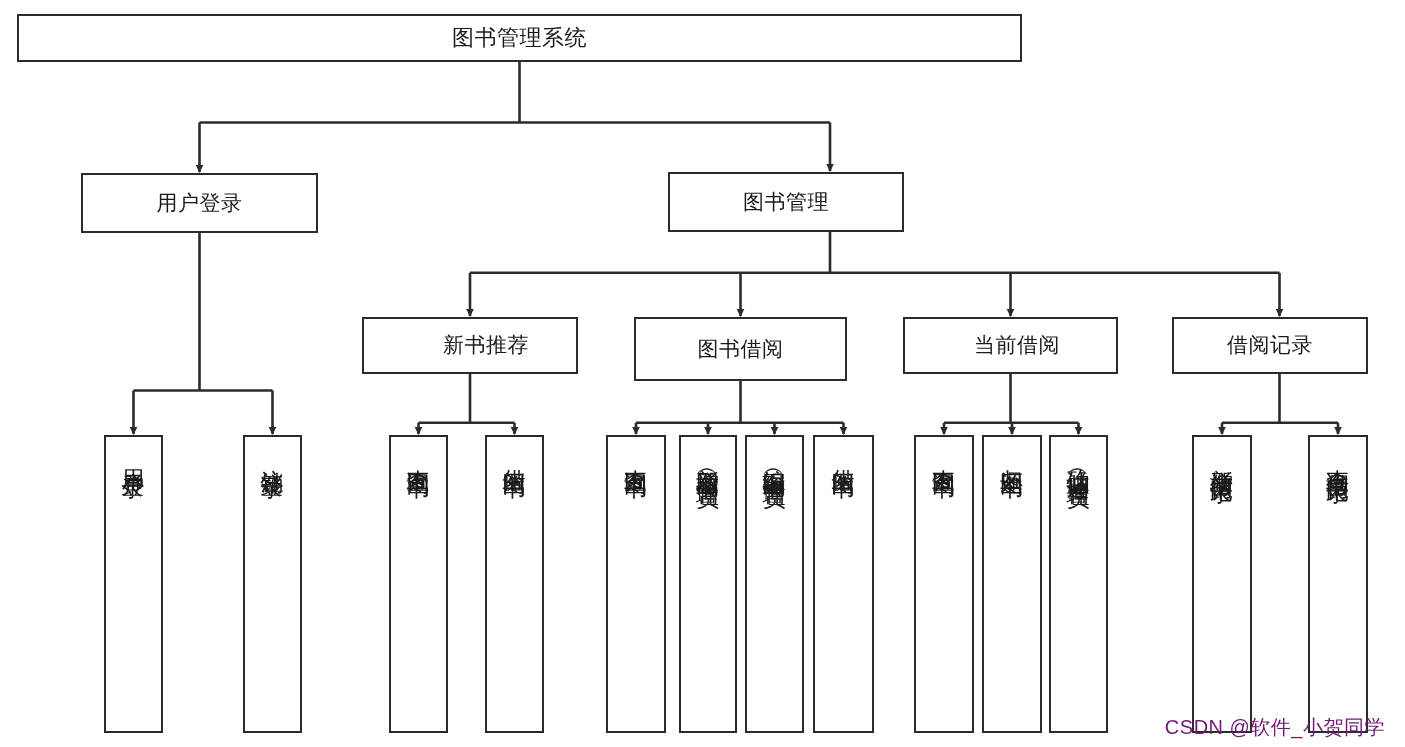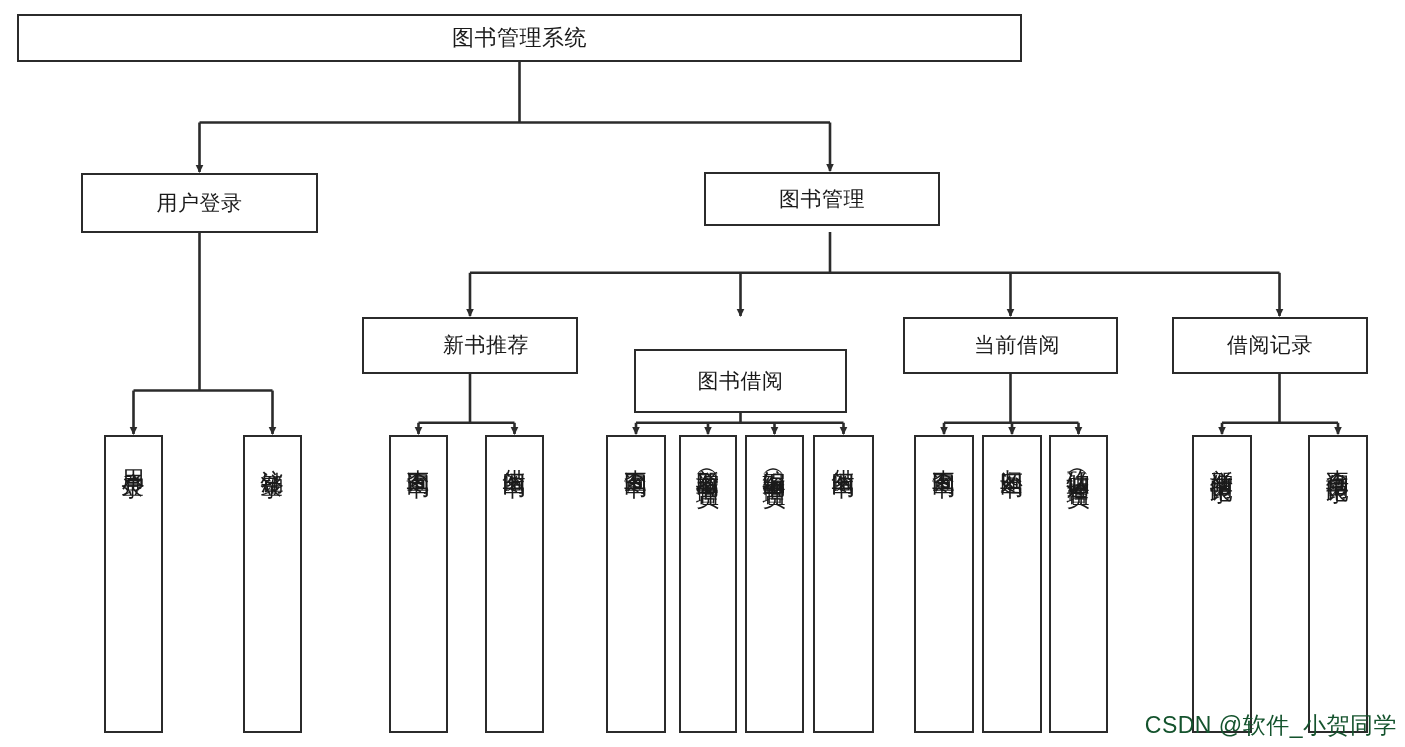--- a/index.html
+++ b/index.html
@@ -56,24 +56,24 @@
   .node.vert .label {
     writing-mode: vertical-rl;
     text-orientation: upright;
     font-size: 23px;
     line-height: 1.05;
     letter-spacing: 2.5px;
     white-space: nowrap;
   }
   .watermark {
     position: absolute;
-    right: 8px;
+    right: 20px;
     bottom: 6px;
-    font-size: 23px;
-    color: #14532d;
+    font-size: 20px;
+    color: #701a75;
     letter-spacing: 0.5px;
     white-space: nowrap;
   }
 </style>
 </head>
 <body>
 
 <div id="canvas">
   <svg class="connectors" viewBox="0 0 1405 747" xmlns="http://www.w3.org/2000/svg">
     <defs>
@@ -118,27 +118,27 @@
       </g>
   </svg>
 
   <div id="node-layer">
       <div class="node horiz root" style="left: 17px; top: 14px; width: 1005px; height: 48px;">
         <span class="label">图书管理系统</span>
       </div>
       <div class="node horiz" style="left: 81px; top: 173px; width: 237px; height: 60px;">
         <span class="label">用户登录</span>
       </div>
-      <div class="node horiz" style="left: 704px; top: 172px; width: 236px; height: 54px;">
+      <div class="node horiz" style="left: 668px; top: 172px; width: 236px; height: 60px;">
         <span class="label">图书管理</span>
       </div>
       <div class="node horiz" style="left: 362px; top: 317px; width: 216px; height: 57px; padding-left: 32px;">
         <span class="label">新书推荐</span>
       </div>
-      <div class="node horiz" style="left: 634px; top: 317px; width: 213px; height: 64px; margin-top: 32px;">
+      <div class="node horiz" style="left: 634px; top: 317px; width: 213px; height: 64px;">
         <span class="label">图书借阅</span>
       </div>
       <div class="node horiz" style="left: 903px; top: 317px; width: 215px; height: 57px; padding-left: 13px;">
         <span class="label">当前借阅</span>
       </div>
       <div class="node horiz" style="left: 1172px; top: 317px; width: 196px; height: 57px;">
         <span class="label">借阅记录</span>
       </div>
       <div class="node vert" style="left: 104px; top: 435px; width: 59px; height: 298px;">
         <span class="label">用户登录</span>

